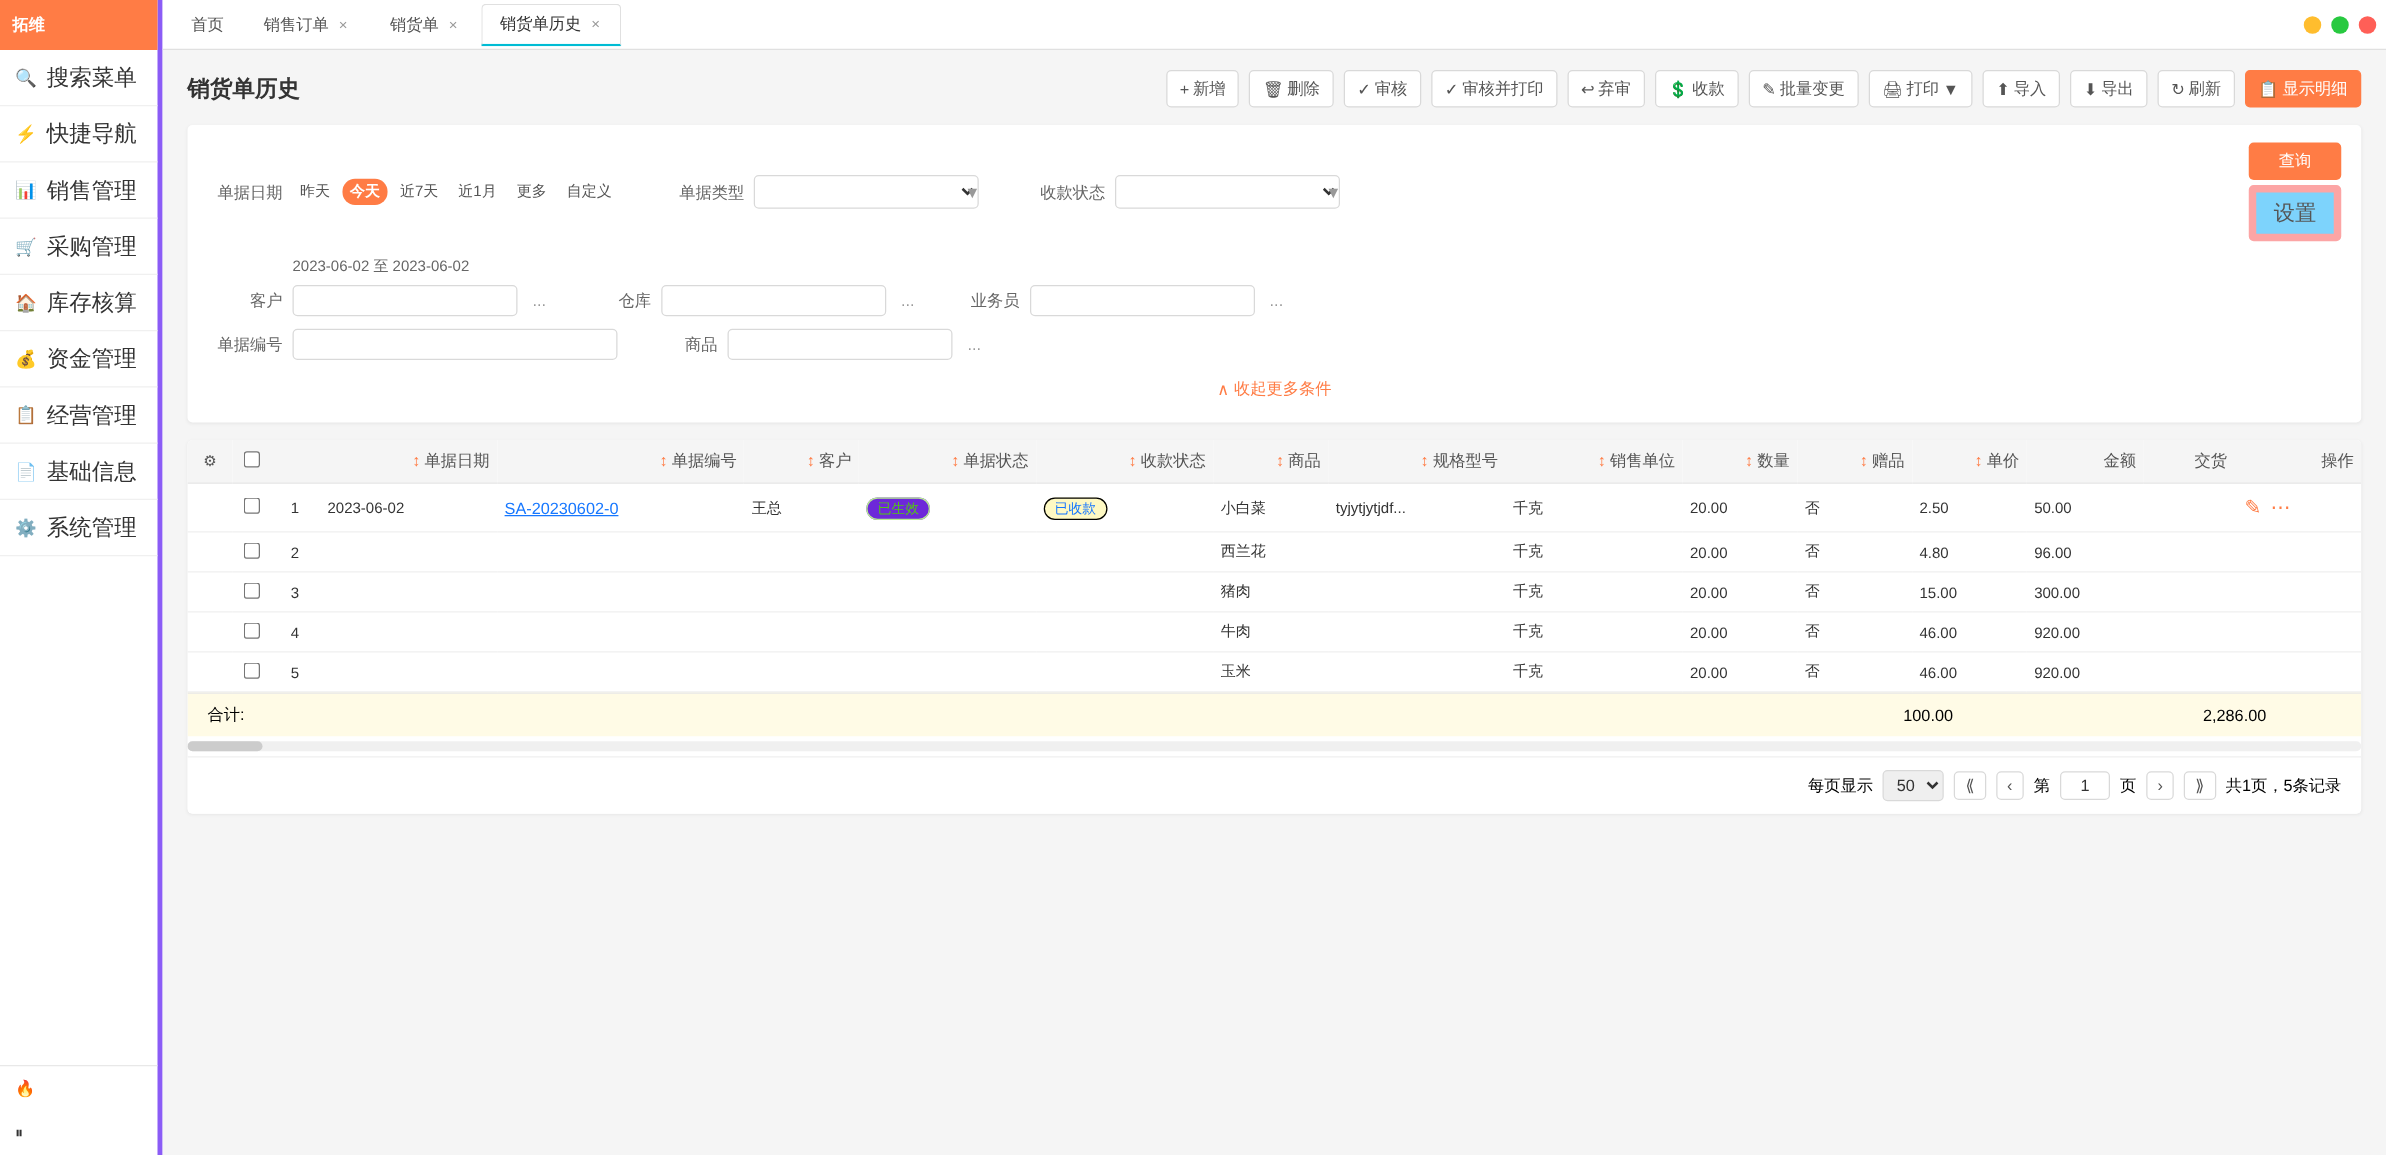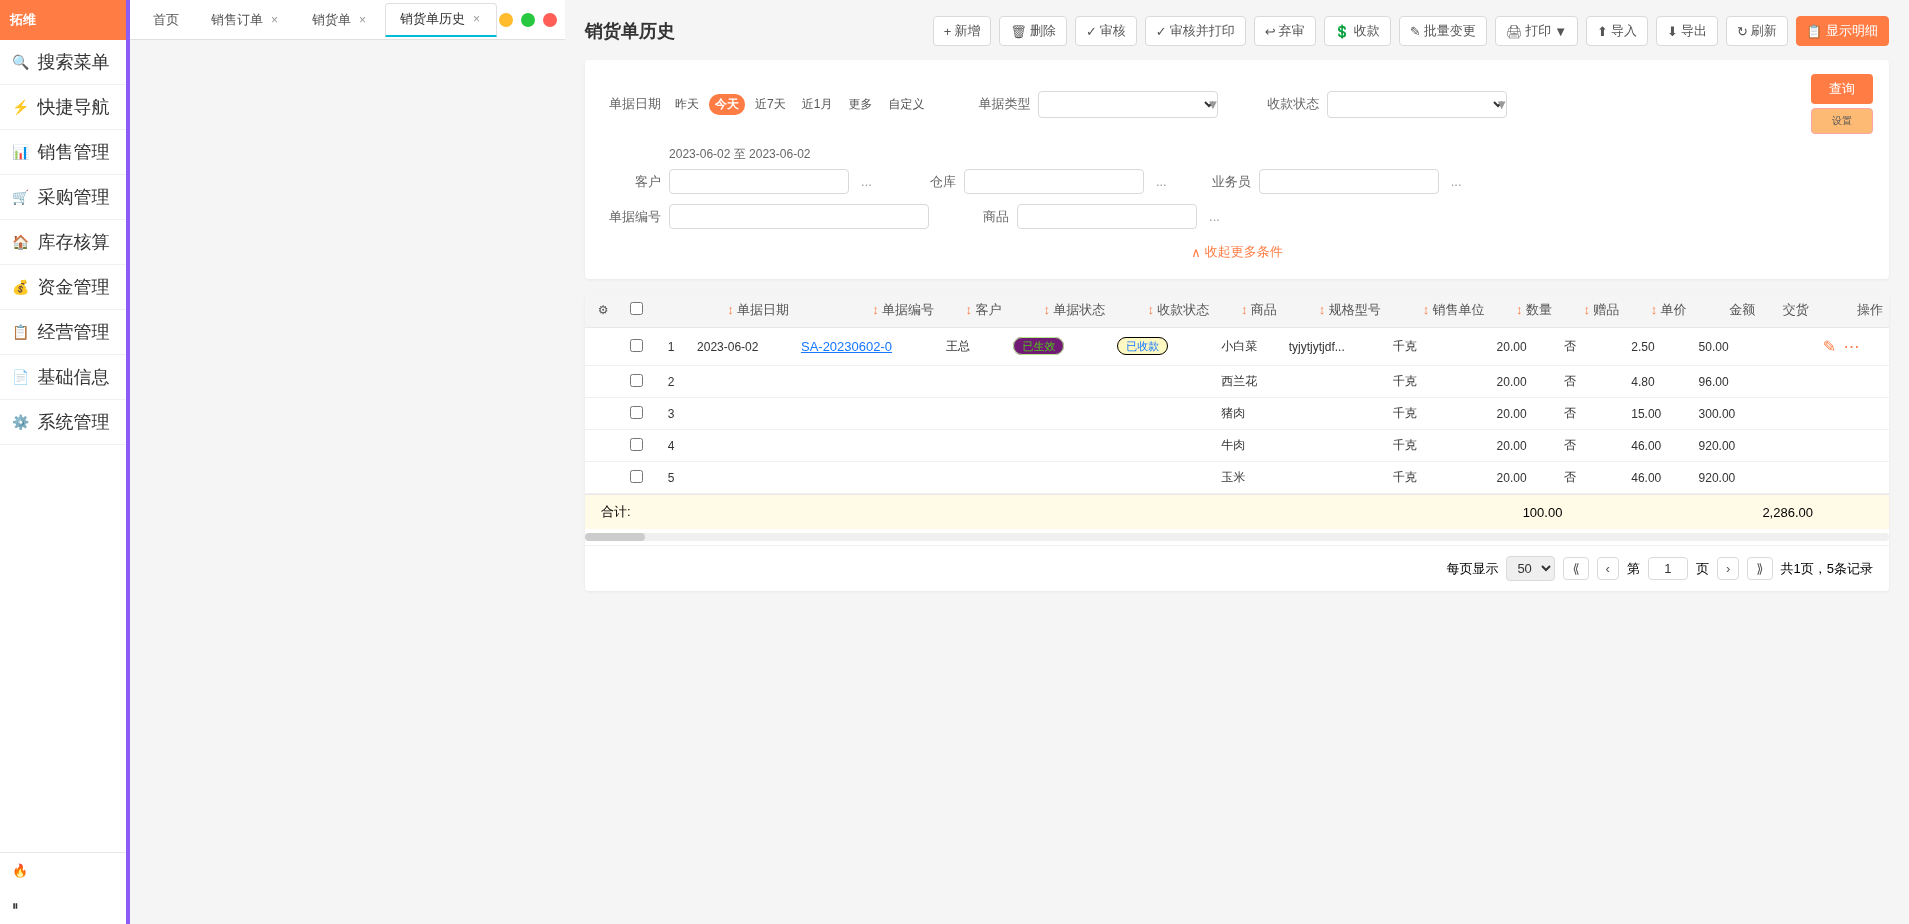--- a/index.html
+++ b/index.html
@@ -8,21 +8,21 @@
     
     .sidebar { width: 130px; background: #fff; border-right: 4px solid #8b5cf6; display: flex; flex-direction: column; flex-shrink: 0; }
     .sidebar-logo { background: #ff7c45; color: #fff; padding: 8px 10px; font-size: 14px; font-weight: bold; height: 40px; display: flex; align-items: center; }
     .sidebar-item { display: flex; align-items: center; padding: 10px 12px; cursor: pointer; color: #333; gap: 8px; border-bottom: 1px solid #f0f0f0; }
     .sidebar-item .icon { font-size: 14px; color: #ff7c45; }
     .sidebar-item-label { font-size: 18px; }
     .sidebar-bottom { margin-top: auto; border-top: 1px solid #e8e8e8; }
     .sidebar-bottom .sidebar-item { border-bottom: none; }
 
     
-    .main { flex: 1; display: flex; overflow: hidden; }
+    .main { flex: 1; display: flex; flex-direction: column; overflow: hidden; }
 
     
     .tabs-bar { background: #fff; border-bottom: 1px solid #e0e0e0; display: flex; align-items: center; height: 40px; padding: 0 8px; gap: 2px; }
     .tab { padding: 6px 14px; cursor: pointer; border: 1px solid transparent; border-radius: 4px 4px 0 0; color: #555; display: flex; align-items: center; gap: 6px; height: 34px; }
     .tab.active { background: #fff; border-color: #e0e0e0 #e0e0e0 #fff; color: #333; font-weight: 500; border-bottom: 2px solid #00bcd4; }
     .tab-close-btn { background: none; border: none; cursor: pointer; color: #999; font-size: 12px; padding: 0 2px; }
     .window-controls { margin-left: auto; display: flex; gap: 8px; }
     .win-btn { width: 14px; height: 14px; border-radius: 50%; border: none; cursor: pointer; }
     .win-close { background: #ff5f57; }
     .win-min { background: #ffbd2e; }
@@ -46,32 +46,32 @@
     .filter-label { color: #666; white-space: nowrap; min-width: 60px; text-align: right; }
     .filter-input { border: 1px solid #d9d9d9; border-radius: 4px; padding: 4px 8px; width: 180px; color: #333; outline: none; }
     .filter-select { border: 1px solid #d9d9d9; border-radius: 4px; padding: 4px 8px; width: 180px; color: #333; outline: none; background: #fff; }
     .filter-more { display: flex; align-items: center; justify-content: center; color: #ff7c45; cursor: pointer; font-size: 12px; gap: 4px; padding: 4px; }
     .date-group { display: flex; align-items: center; gap: 4px; }
     .date-tag { padding: 2px 6px; border-radius: 3px; cursor: pointer; color: #555; font-size: 12px; }
     .date-tag.active { background: #ff7c45; color: #fff; border-radius: 10px; font-weight: bold; }
     .date-range { color: #666; font-size: 12px; margin-top: 2px; }
     .ellipsis-btn { color: #999; cursor: pointer; padding: 2px 4px; }
     .query-btn { background: #ff7c45; color: #fff; border: none; border-radius: 4px; padding: 6px 18px; cursor: pointer; font-size: 13px; }
-    .setting-btn { background: #fdba74; color: #555; border: 1px solid #fca5a5; border-radius: 4px; padding: 5px 14px; cursor: pointer; font-size: 10px; }
+    .setting-btn { background: #7dd3fc; color: #555; border: 6px solid #fca5a5; border-radius: 4px; padding: 5px 14px; cursor: pointer; font-size: 17px; }
 
     
     .table-card { background: #fff; border-radius: 4px; box-shadow: 0 1px 3px rgba(0,0,0,0.06); overflow: hidden; }
     .data-table { width: 100%; border-collapse: collapse; }
     .data-table th { background: #f5f5f5; padding: 8px 6px; text-align: right; color: #555; font-weight: 500; border-bottom: 1px solid #e8e8e8; white-space: nowrap; font-size: 12px; }
     .data-table td { padding: 7px 6px; border-bottom: 1px solid #f0f0f0; color: #333; font-size: 12px; white-space: nowrap; }
     .data-table .num-col { width: 40px; text-align: center; }
     .data-table .check-col { width: 30px; text-align: center; }
     .data-table .setting-col { width: 36px; text-align: center; }
     .badge { padding: 2px 8px; border-radius: 10px; font-size: 11px; }
-    .badge-green { background: #701a75; color: #52c41a; border: 1px solid #b7eb8f; }
+    .badge-green { background: #6d28d9; color: #52c41a; border: 1px solid #b7eb8f; }
     .badge-blue { background: #fef9c3; color: #1677ff; border: 1px solid #000000; }
     .link-text { color: #1677ff; cursor: pointer; text-decoration: underline; }
     .action-btn { background: none; border: none; cursor: pointer; color: #ff7c45; font-size: 16px; padding: 2px; }
 
     
     .summary-row { background: #fffbe6; display: flex; align-items: center; padding: 8px 16px; border-top: 1px solid #e8e8e8; font-size: 13px; gap: 20px; }
 
     
     .pagination-bar { display: flex; align-items: center; justify-content: flex-end; padding: 10px 16px; background: #fff; border-top: 1px solid #f0f0f0; gap: 8px; }
     .page-size-select { border: 1px solid #d9d9d9; border-radius: 4px; padding: 3px 6px; color: #333; }

